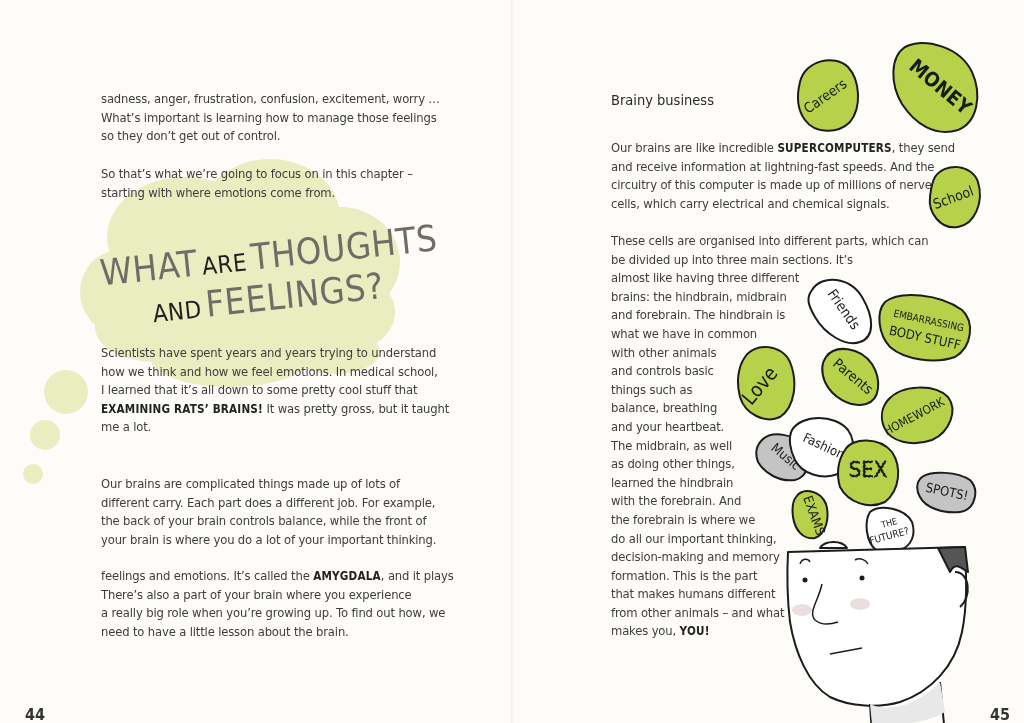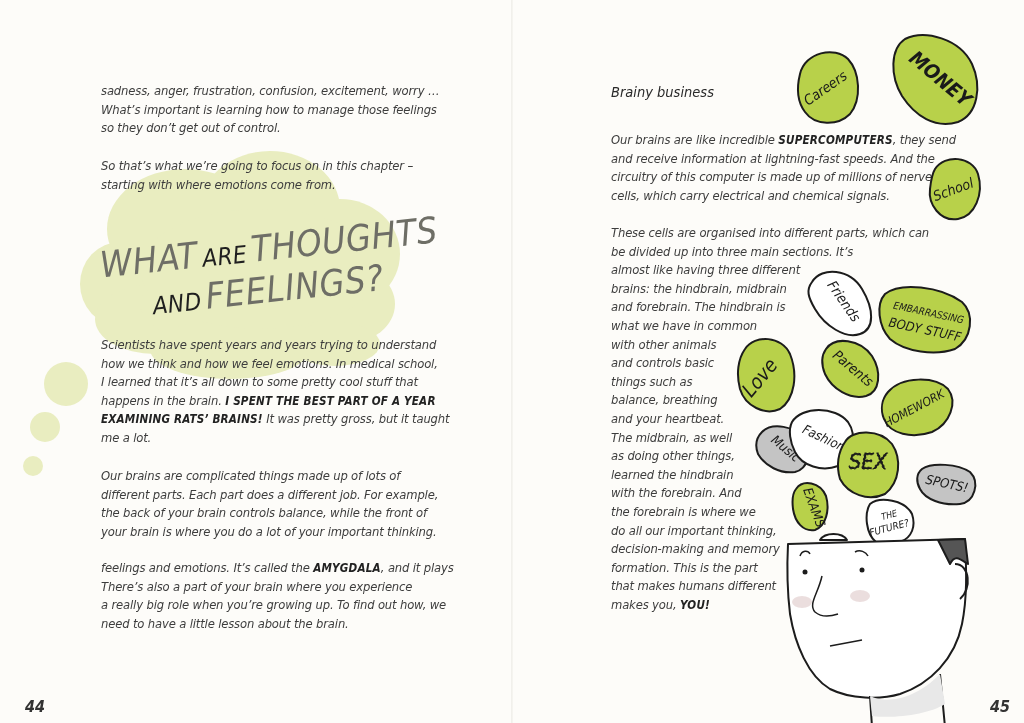--- a/index.html
+++ b/index.html
@@ -2,21 +2,21 @@
 <html><head>
   <meta charset="utf-8">
   <style>
     html, body { margin:0; padding:0; }
     body {
       width:1024px; height:723px; position:relative; overflow:hidden;
       background:#fdfcf9;
       font-family: "DejaVu Sans", sans-serif;
       color:#3b3b3b;
     }
-    .page { position:absolute; top:4px; height:585px;font-style:italic; }
+    .page { position:absolute; top:12px; height:585px; }
     .page-left { left:0; width:512px; }
     .page-right { left:512px; width:512px; }
     .spine { position:absolute; left:511px; top:0; width:2px; height:723px;
       background:linear-gradient(to right, #efeee9, #f7f6f2); }
 
     .para { position:absolute; font-size:11.6px; line-height:18.6px; letter-spacing:-0.15px;
       color:#3d3d3d; margin:0; white-space:nowrap; }
     .para .line { display:block; }
     .em { font-family:"DejaVu Sans Condensed","DejaVu Sans",sans-serif; font-weight:bold;
       font-stretch:condensed; color:#222; letter-spacing:0.2px; }
@@ -86,28 +86,27 @@
     <div class="h-line2">
       <span class="h-small">AND</span>
       <span class="h-big">FEELINGS?</span>
     </div>
   </div>
 
   <p class="para" style="left:101px; top:332px;">
     <span class="line">Scientists have spent years and years trying to understand</span>
     <span class="line">how we think and how we feel emotions. In medical school,</span>
     <span class="line">I learned that it’s all down to some pretty cool stuff that</span>
-    <span class="line"><span>happens in the brain. </span><span class="em">I SPENT THE BEST PART OF A YEAR</span></span>
     <span class="line"><span class="em">EXAMINING RATS’ BRAINS!</span><span> It was pretty gross, but it taught</span></span>
     <span class="line">me a lot.</span>
   </p>
 
   <p class="para" style="left:101px; top:463px;">
     <span class="line">Our brains are complicated things made up of lots of</span>
-    <span class="line">different parts. Each part does a different job. For example,</span>
+    <span class="line">different carry. Each part does a different job. For example,</span>
     <span class="line">the back of your brain controls balance, while the front of</span>
     <span class="line">your brain is where you do a lot of your important thinking.</span>
   </p>
 
   <p class="para" style="left:101px; top:555px;">
     <span class="line"><span>feelings and emotions. It’s called the </span><span class="em">AMYGDALA</span><span>, and it plays</span></span>
     <span class="line">There’s also a part of your brain where you experience</span>
     <span class="line">a really big role when you’re growing up. To find out how, we</span>
     <span class="line">need to have a little lesson about the brain.</span>
   </p>
@@ -142,20 +141,21 @@
     <span class="line">and your heartbeat.</span>
     <span class="line">The midbrain, as well</span>
     <span class="line">as doing other things,</span>
     <span class="line">learned the hindbrain</span>
     <span class="line">with the forebrain. And</span>
     <span class="line">the forebrain is where we</span>
     <span class="line">do all our important thinking,</span>
     <span class="line">decision-making and memory</span>
     <span class="line">formation. This is the part</span>
     <span class="line">that makes humans different</span>
+    <span class="line">from other animals – and what</span>
     <span class="line"><span>makes you, </span><span class="em">YOU!</span></span>
   </p>
 
   <svg class="illus" viewBox="0 0 1024 723">
     <g stroke="#1c1c1c" stroke-width="2" stroke-linejoin="round">
 
       <g>
         <path d="M800,70 C805,48 835,42 848,55 C860,68 862,95 850,110 C838,122 815,122 805,108 C796,96 797,82 800,70 Z" fill="#b8d14a"></path>
         <text class="blob-label" x="828" y="88" font-size="14" text-anchor="middle" transform="rotate(-35 828 88)" stroke="none">Careers</text>
       </g>

